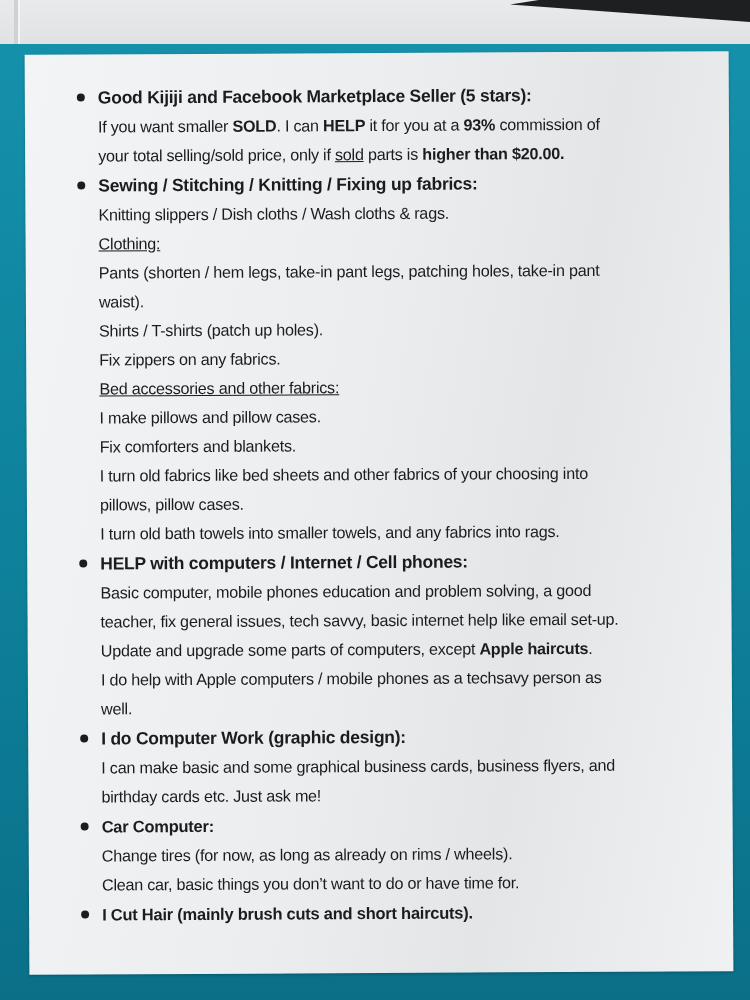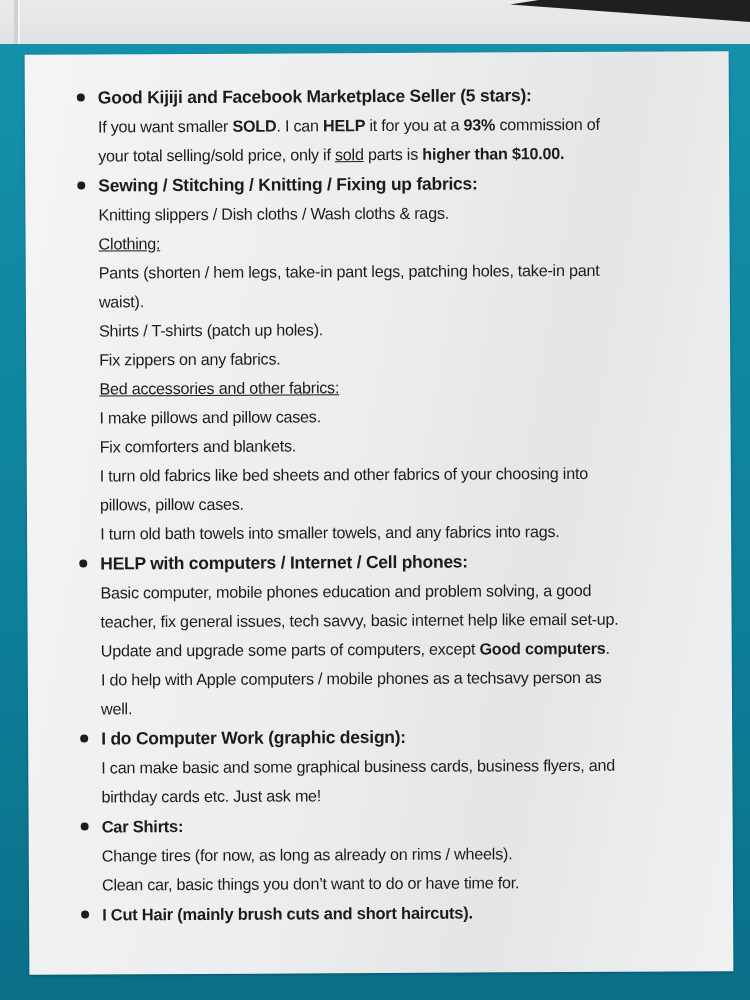--- a/index.html
+++ b/index.html
@@ -54,21 +54,21 @@
 
 <div class="sheet">
   <div class="content">
 
     <div class="section">
       <div class="heading">
         <span class="bullet"></span>
         <span>Good Kijiji and Facebook Marketplace Seller (5 stars):</span>
       </div>
       <span class="line"><span>If you want smaller </span><b>SOLD</b><span>. I can </span><b>HELP</b><span> it for you at a </span><b>93%</b><span> commission of</span></span>
-      <span class="line"><span>your total selling/sold price, only if </span><span class="u">sold</span><span> parts is </span><b>higher than $10.00.</b></span>
+      <span class="line"><span>your total selling/sold price, only if </span><span class="u">sold</span><span> parts is </span><b>higher than $20.00.</b></span>
     </div>
 
     <div class="section">
       <div class="heading">
         <span class="bullet"></span>
         <span>Sewing / Stitching / Knitting / Fixing up fabrics:</span>
       </div>
       <span class="line">Knitting slippers / Dish cloths / Wash cloths &amp; rags.</span>
       <span class="line u">Clothing:</span>
       <span class="line">Pants (shorten / hem legs, take-in pant legs, patching holes, take-in pant</span>
@@ -83,38 +83,38 @@
       <span class="line">I turn old bath towels into smaller towels, and any fabrics into rags.</span>
     </div>
 
     <div class="section">
       <div class="heading">
         <span class="bullet"></span>
         <span>HELP with computers / Internet / Cell phones:</span>
       </div>
       <span class="line">Basic computer, mobile phones education and problem solving, a good</span>
       <span class="line">teacher, fix general issues, tech savvy, basic internet help like email set-up.</span>
-      <span class="line"><span>Update and upgrade some parts of computers, except </span><b>Good computers</b><span>.</span></span>
+      <span class="line"><span>Update and upgrade some parts of computers, except </span><b>Apple haircuts</b><span>.</span></span>
       <span class="line">I do help with Apple computers / mobile phones as a techsavy person as</span>
       <span class="line">well.</span>
     </div>
 
     <div class="section">
       <div class="heading">
         <span class="bullet"></span>
         <span>I do Computer Work (graphic design):</span>
       </div>
       <span class="line">I can make basic and some graphical business cards, business flyers, and</span>
       <span class="line">birthday cards etc. Just ask me!</span>
     </div>
 
     <div class="section">
       <div class="heading small">
         <span class="bullet"></span>
-        <span>Car Shirts:</span>
+        <span>Car Computer:</span>
       </div>
       <span class="line">Change tires (for now, as long as already on rims / wheels).</span>
       <span class="line">Clean car, basic things you don’t want to do or have time for.</span>
     </div>
 
     <div class="section">
       <div class="heading small">
         <span class="bullet"></span>
         <span>I Cut Hair (mainly brush cuts and short haircuts).</span>
       </div>

